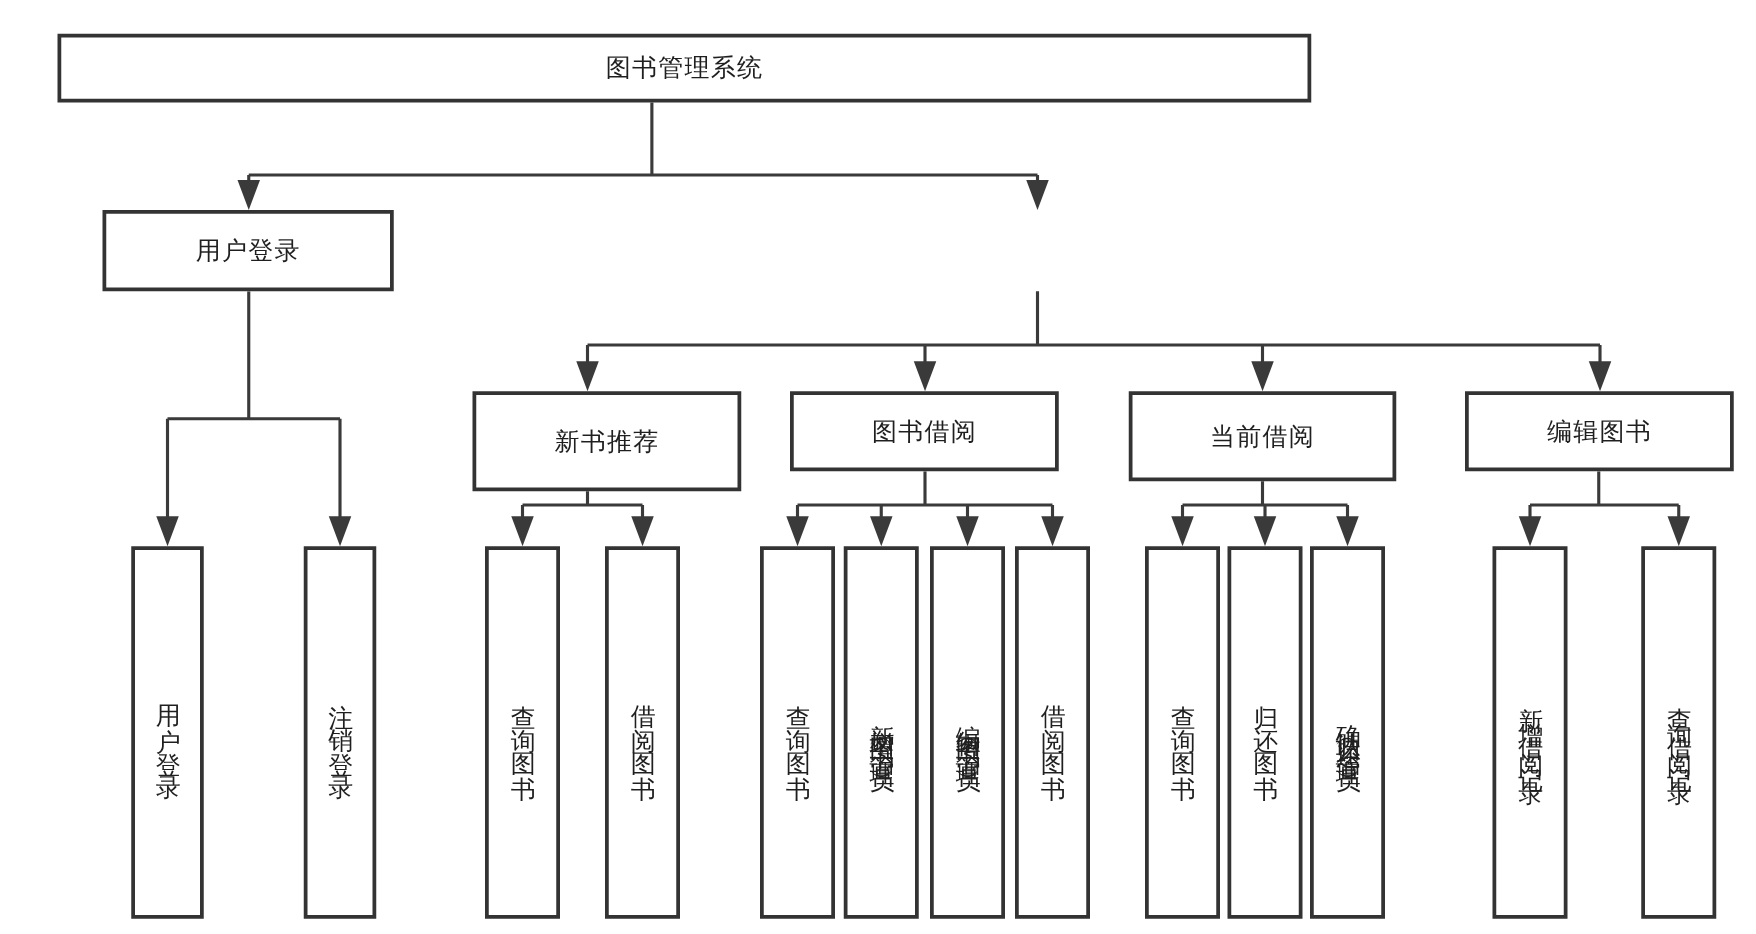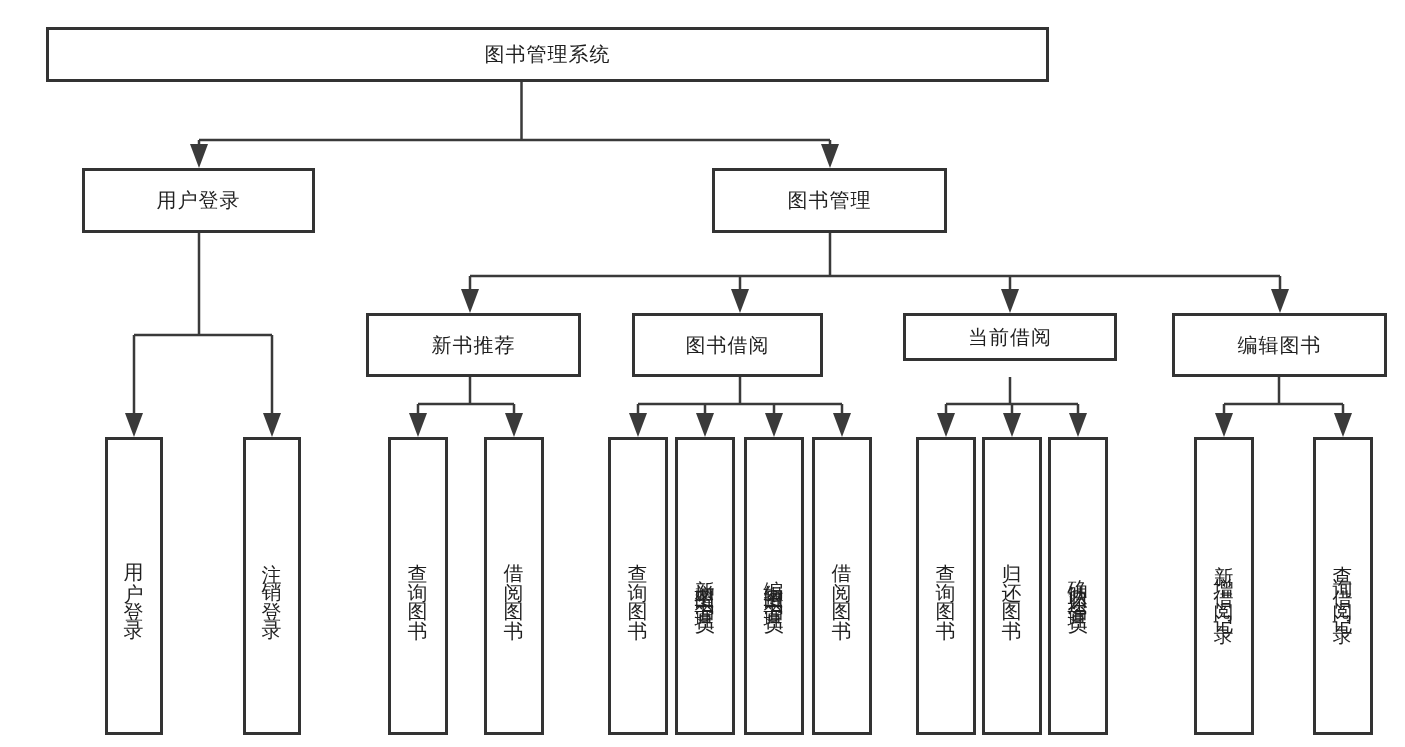--- a/index.html
+++ b/index.html
@@ -21,23 +21,23 @@
     justify-content:center;
     z-index:2;
     color:#1f1f1f;
   }
   .hlabel{font-size:20px;letter-spacing:1px;white-space:nowrap;}
   
   #root-box{left:20px;top:27px;width:1003px;height:55px;margin-left:26px;}
   #n-user{left:82px;top:168px;width:233px;height:65px;}
   #n-mgmt{left:712px;top:168px;width:235px;height:65px;}
   
-  #n-new{left:366px;top:313px;width:215px;height:64px;}
-  #n-borrow{left:632px;top:313px;width:191px;height:64px;}
-  #n-current{left:903px;top:313px;width:214px;height:48px;}
+  #n-new{left:378px;top:313px;width:215px;height:80px;}
+  #n-borrow{left:632px;top:313px;width:215px;height:64px;}
+  #n-current{left:903px;top:313px;width:214px;height:72px;}
   #n-record{left:1172px;top:313px;width:215px;height:64px;}
   
   .vbox{top:437px;height:298px;}
   .vbox span{
     writing-mode:vertical-rl;
     text-orientation:mixed;
     font-size:20px;
     line-height:1;
     white-space:nowrap;
   }
@@ -111,23 +111,20 @@
     </g>
   </svg>
 
   <div class="box" id="root-box">
     <span class="hlabel">图书管理系统</span>
   </div>
 
   <div class="box" id="n-user">
     <span class="hlabel">用户登录</span>
   </div>
-  <div class="box" id="n-mgmt">
-    <span class="hlabel">图书管理</span>
-  </div>
 
   <div class="box" id="n-new">
     <span class="hlabel">新书推荐</span>
   </div>
   <div class="box" id="n-borrow">
     <span class="hlabel">图书借阅</span>
   </div>
   <div class="box" id="n-current">
     <span class="hlabel">当前借阅</span>
   </div>

